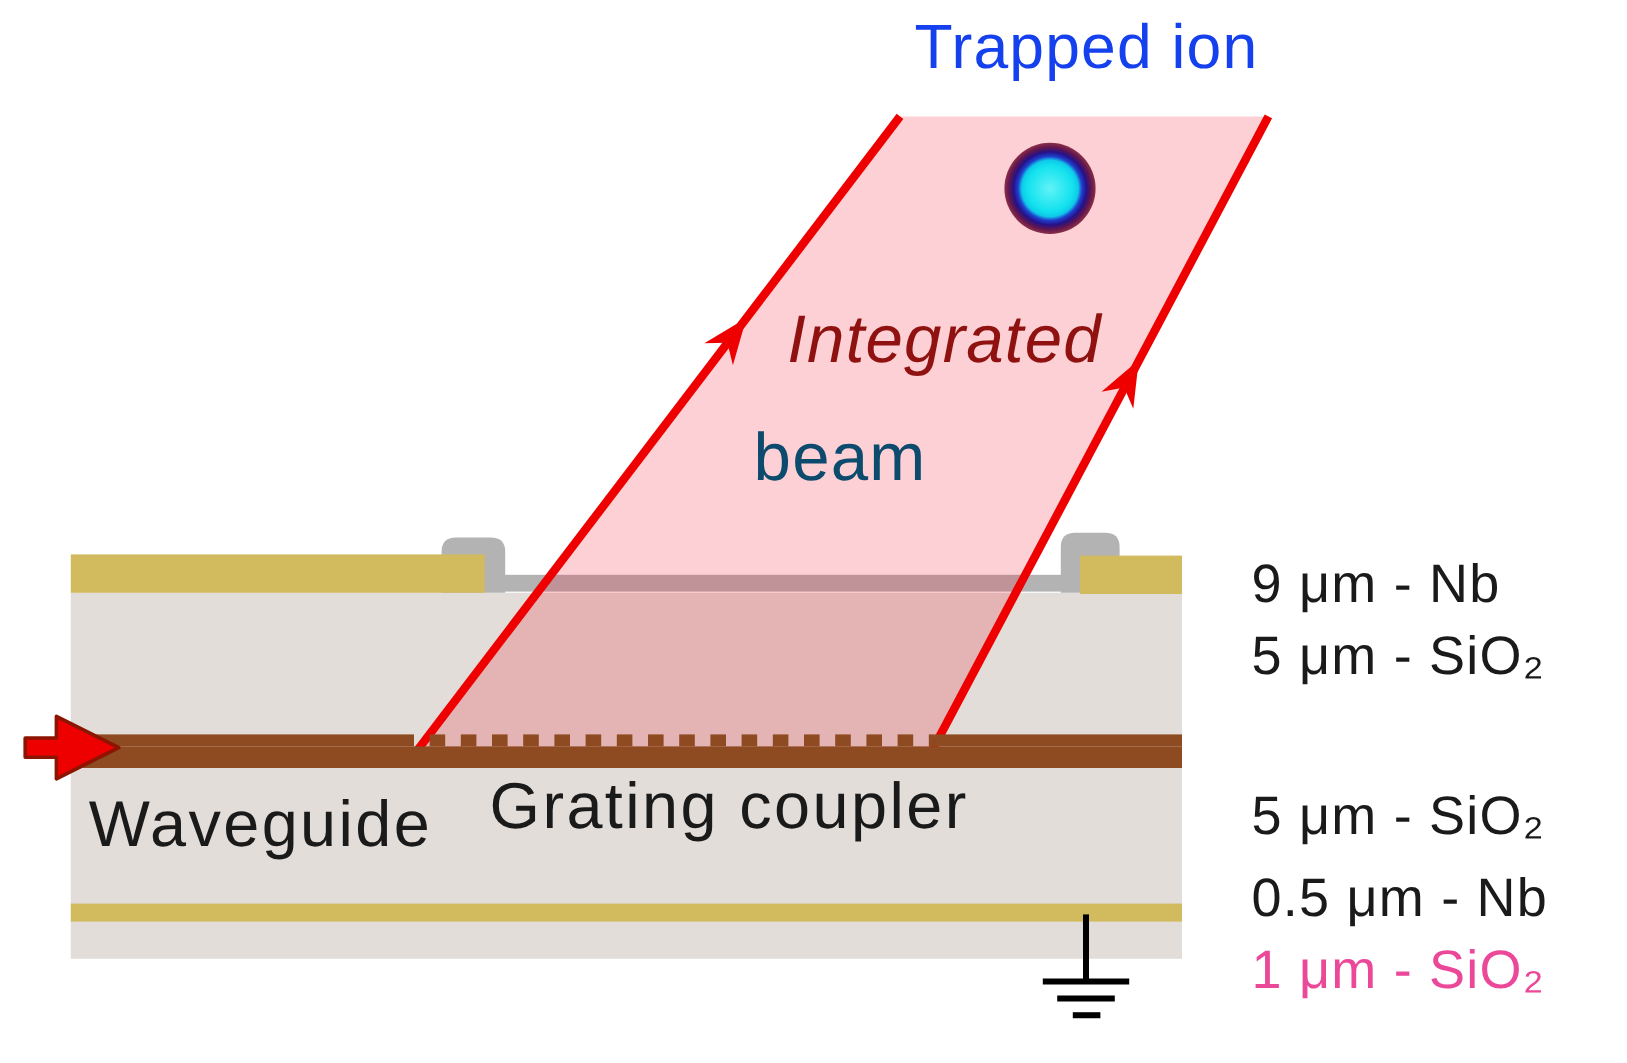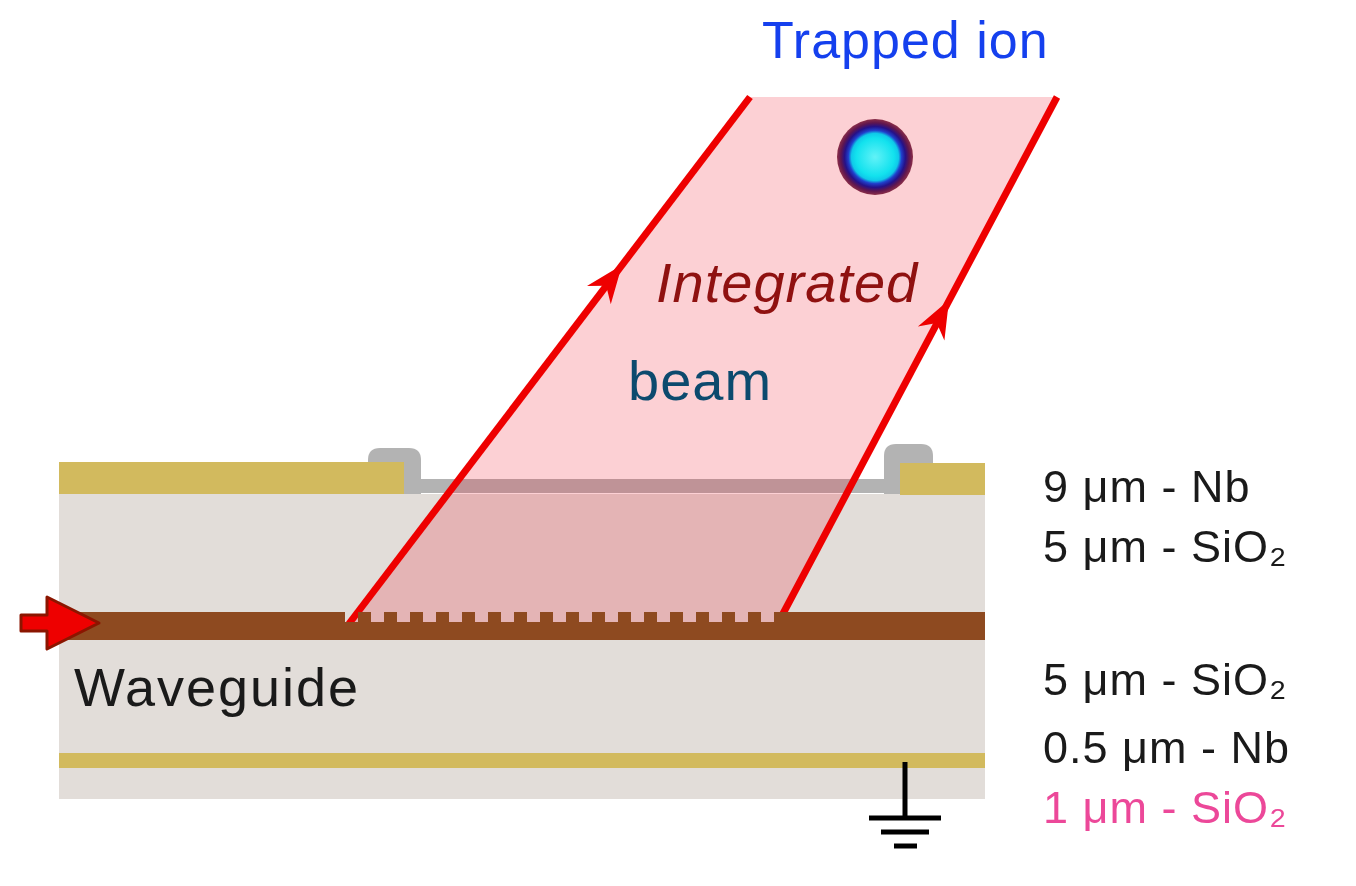--- a/index.html
+++ b/index.html
@@ -70,19 +70,20 @@
       <line x1="894" y1="846" x2="917" y2="846"></line>
     </g>
   </svg>
 
   <div class="lbl lbl-title" style="left: 762px; top: 14px; color: rgb(21, 64, 238);">Trapped ion</div>
 
   <div class="lbl lbl-beam" style="left: 656px; top: 255px; color: rgb(143, 17, 16); font-style: italic;">Integrated</div>
   <div class="lbl lbl-beam" style="left: 628px; top: 353px; color: #0c4a6e;">beam</div>
 
   <div class="lbl lbl-chip" style="left: 74px; top: 614px; color: rgb(26, 26, 26); margin-top: 46px;">Waveguide</div>
+  <div class="lbl lbl-chip" style="left: 408px; top: 645px; color: rgb(26, 26, 26);">Grating coupler</div>
 
   <div class="lbl lbl-layer" style="left: 1043px; top: 464px; color: rgb(26, 26, 26);">9 μm - Nb</div>
   <div class="lbl lbl-layer" style="left: 1043px; top: 524px; color: rgb(26, 26, 26);">5 μm - SiO₂</div>
   <div class="lbl lbl-layer" style="left: 1043px; top: 657px; color: rgb(26, 26, 26);">5 μm - SiO₂</div>
   <div class="lbl lbl-layer" style="left: 1043px; top: 725px; color: rgb(26, 26, 26); text-align: center;">0.5 μm - Nb</div>
   <div class="lbl lbl-layer" style="left: 1043px; top: 785px; color: #ec4899;">1 μm - SiO₂</div>
 </div>
 
 </body></html>

